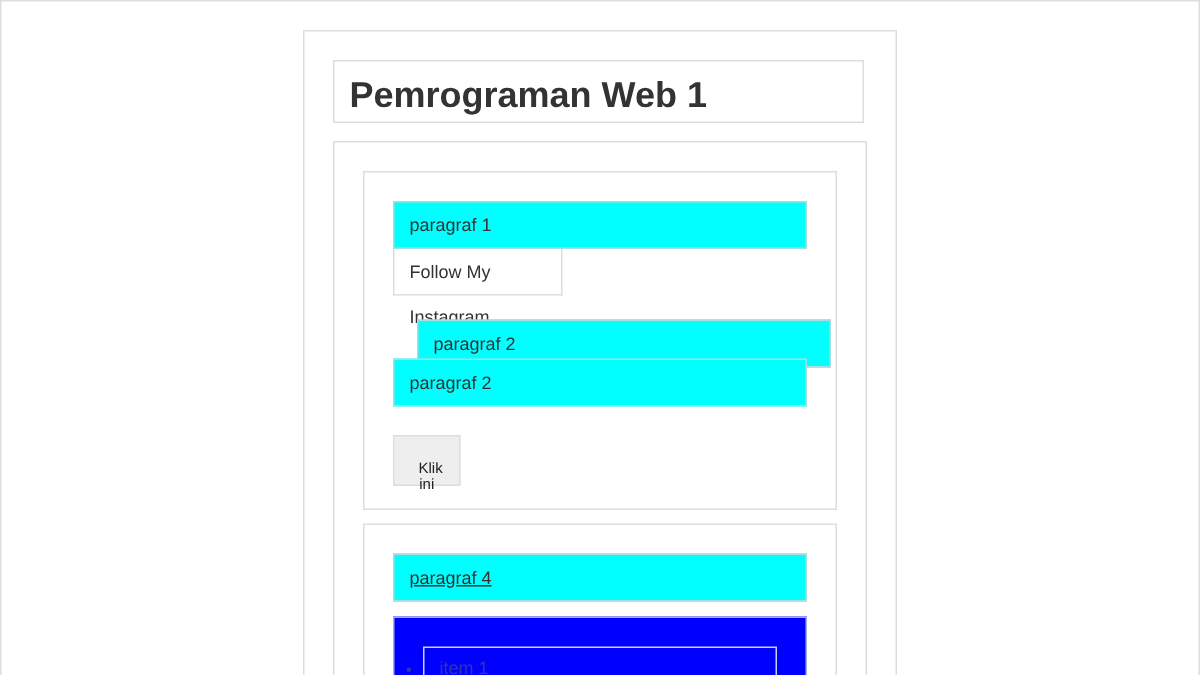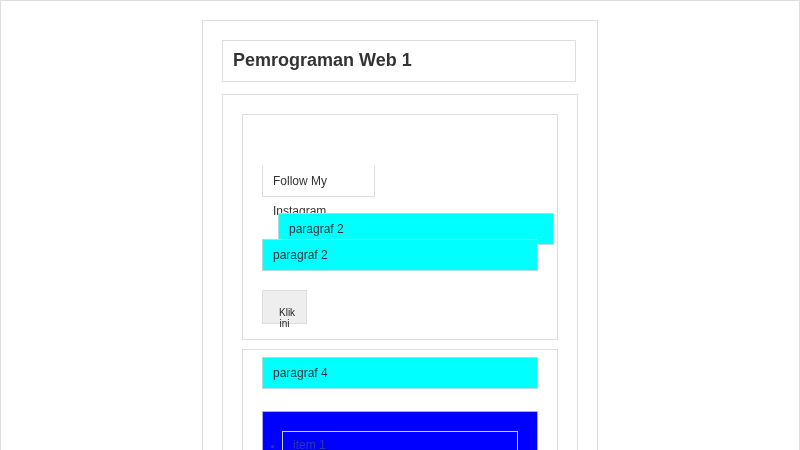--- a/index.html
+++ b/index.html
@@ -17,21 +17,21 @@
     .wrapper {
       position: absolute; left: 202px; top: 20px; width: 374px; height: 460px;
       border: 1px solid #dddddd; padding: 0 10px;
     }
     .header {
       position: absolute; left: 19px; top: 19px; width: 354px; height: 42px;
       border: 1px solid #dddddd; box-sizing: border-box;
     }
     .header h1 {
       margin: 0; position: absolute; left: 10px; top: 9px;
-      font-size: 18px; font-weight: bold; color: #333333;
+      font-size: 24px; font-weight: bold; color: #333333;
     }
     .main {
       position: absolute; left: 19px; top: 73px; width: 356px; height: 400px;
       border: 1px solid #dddddd; box-sizing: border-box;
     }
     .article {
       position: absolute; left: 19px; width: 316px;
       border: 1px solid #dddddd; box-sizing: border-box;
     }
     .article-1 { top: 19px; height: 226px; }
@@ -73,28 +73,29 @@
 
 <div class="page-frame"></div>
 
 <div class="wrapper">
   <header class="header">
     <h1>Pemrograman Web 1</h1>
   </header>
 
   <section class="main">
     <article class="article article-1">
+      <p class="para" style="top:19px;margin:0;">paragraf 1</p>
       <a class="insta">Follow My Instagram</a>
       <p class="para" style="top:82px;margin:16px;">paragraf 2</p>
       <p class="para" style="top:124px;margin:0;">paragraf 2</p>
       <button class="btn">Klik ini</button>
     </article>
 
     <article class="article article-2">
-      <p class="para" style="top:7px;margin:0;">paragraf 4</p>
+      <p class="para" style="top:19px;margin:0;text-decoration:underline;">paragraf 4</p>
       <div class="list-box">
         <ul>
           <li>
             <span class="bullet"></span>
             <span class="list-item">item 1</span>
           </li>
         </ul>
       </div>
     </article>
   </section>

